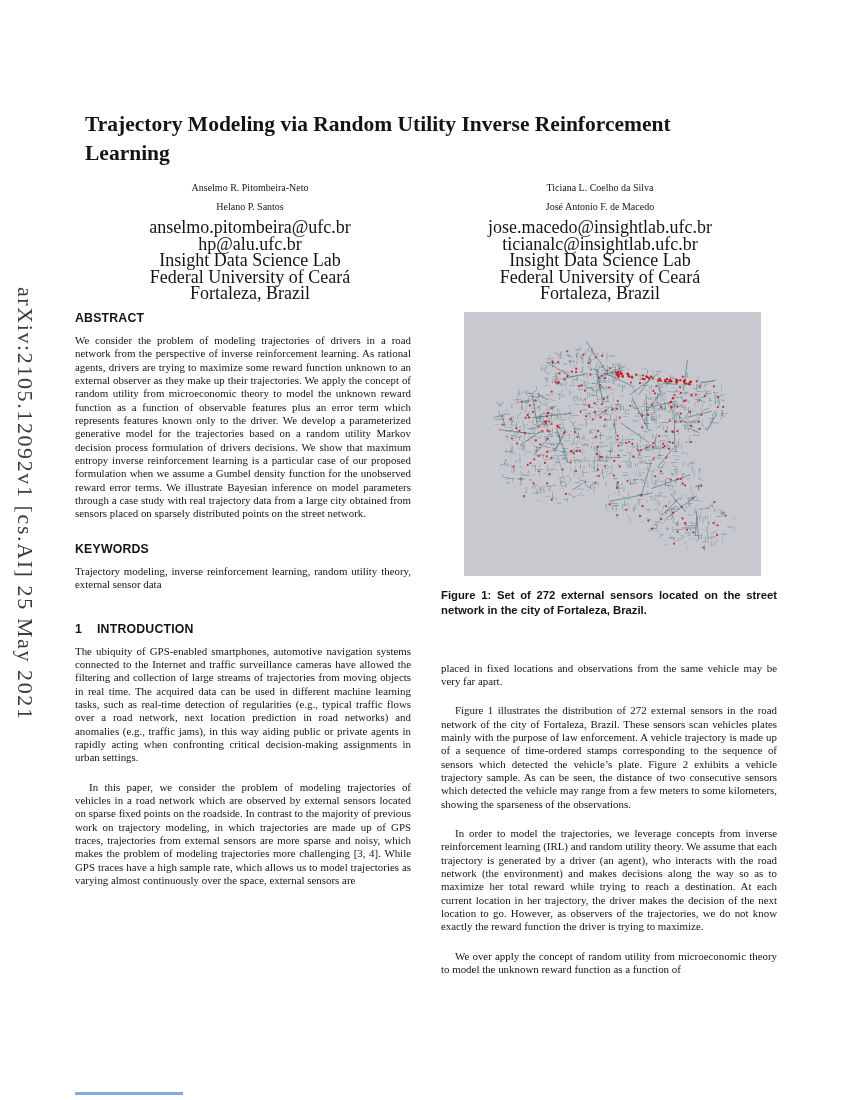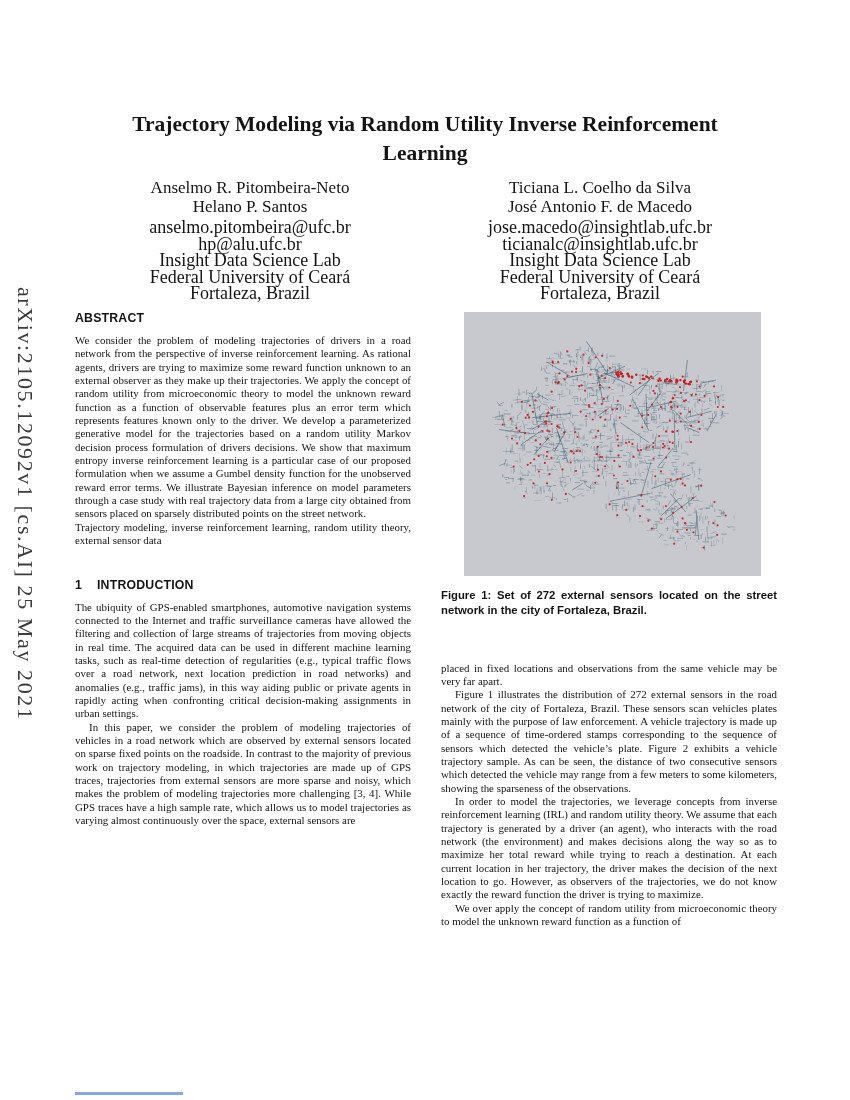--- a/index.html
+++ b/index.html
@@ -12,46 +12,46 @@
   }
   
   .arxiv-stamp {
     position:absolute; top:287px; left:12px;
     writing-mode:vertical-rl;
     font-size:22px; letter-spacing:1.6px; color:#3c3c3c; white-space:nowrap;
   }
   
   .paper-title {
     position:absolute; top:110px; left:85px; right:85px;
-    text-align:center; font-size:21.5px; font-weight:700; line-height:29px;
+    font-size:21.5px; font-weight:700; line-height:29px;
   }
   .paper-title .inner { display:inline-block; max-width:662px; }
   
   .authors { position:absolute; top:179px; left:75px; right:75px; display:flex; }
   .author-block { flex:1; text-align:center; }
-  .author-name { font-size:17px; line-height:18.5px; }
+  .author-name { font-size:10px; line-height:18.5px; }
   .author-meta { font-size:18px; line-height:16.5px; }
   .author-gap { height:3px; }
   
   .col {
     position:absolute; width:336px;
     font-size:10.9px; line-height:13.35px; text-align:justify;
   }
   .col-left  { left:75px;  top:311px; }
   .col-right { left:441px; top:312px; }
   .sec-head {
     font-family:"Liberation Sans", sans-serif; font-weight:700;
     font-size:12.3px; line-height:14px; text-align:left;
     letter-spacing:0.2px; margin-bottom:9px;
   }
   .sec-head .num { display:inline-block; width:22px; }
   .mt-keywords { margin-top:21px; }
   .mt-section  { margin-top:30px; }
   p.cont { text-indent:0; }
-  p.indent { text-indent:14px; }
+  p.indent { text-indent:14px;margin-top:16px; }
   
   .figure-box {
     width:297px; height:264px; margin-left:23px;
     background:#c8c9ce; position:relative; overflow:hidden;
   }
   .figure-box svg { display:block; }
   .fig-caption {
     font-family:"Liberation Sans", sans-serif; font-weight:700;
     font-size:11.3px; line-height:14.8px; margin-top:12px; text-align:justify;
   }
@@ -93,20 +93,21 @@
       <div class="author-meta">Insight Data Science Lab</div>
       <div class="author-meta">Federal University of Ceará</div>
       <div class="author-meta">Fortaleza, Brazil</div>
     </div>
   </div>
 
   <div class="col col-left">
     <div class="sec-head">ABSTRACT</div>
     <p class="cont">We consider the problem of modeling trajectories of drivers in a road network from the perspective of inverse reinforcement learning. As rational agents, drivers are trying to maximize some reward function unknown to an external observer as they make up their trajectories. We apply the concept of random utility from microeconomic theory to model the unknown reward function as a function of observable features plus an error term which represents features known only to the driver. We develop a parameterized generative model for the trajectories based on a random utility Markov decision process formulation of drivers decisions. We show that maximum entropy inverse reinforcement learning is a particular case of our proposed formulation when we assume a Gumbel density function for the unobserved reward error terms. We illustrate Bayesian inference on model parameters through a case study with real trajectory data from a large city obtained from sensors placed on sparsely distributed points on the street network.</p>
 
+    <div class="sec-head mt-keywords">KEYWORDS</div>
     <p class="cont">Trajectory modeling, inverse reinforcement learning, random utility theory, external sensor data</p>
 
     <div class="sec-head mt-section">
       <span class="num">1</span><span>INTRODUCTION</span>
     </div>
     <p class="cont">The ubiquity of GPS-enabled smartphones, automotive navigation systems connected to the Internet and traffic surveillance cameras have allowed the filtering and collection of large streams of trajectories from moving objects in real time. The acquired data can be used in different machine learning tasks, such as real-time detection of regularities (e.g., typical traffic flows over a road network, next location prediction in road networks) and anomalies (e.g., traffic jams), in this way aiding public or private agents in rapidly acting when confronting critical decision-making assignments in urban settings.</p>
     <p class="indent">In this paper, we consider the problem of modeling trajectories of vehicles in a road network which are observed by external sensors located on sparse fixed points on the roadside. In contrast to the majority of previous work on trajectory modeling, in which trajectories are made up of GPS traces, trajectories from external sensors are more sparse and noisy, which makes the problem of modeling trajectories more challenging [3, 4]. While GPS traces have a high sample rate, which allows us to model trajectories as varying almost continuously over the space, external sensors are</p>
   </div>
 
   <div class="col col-right">

